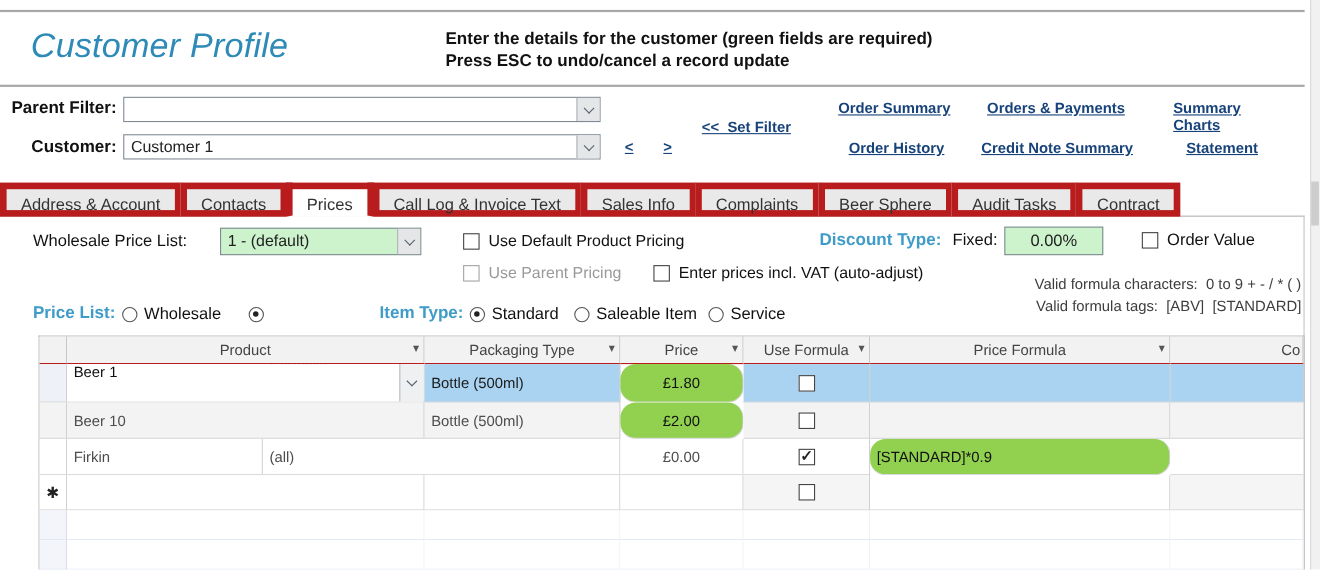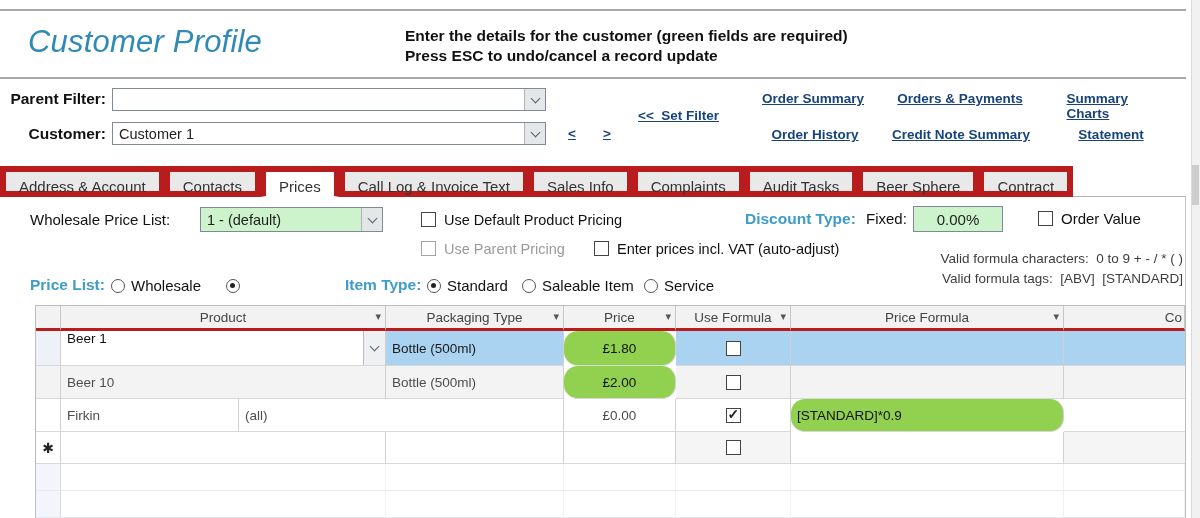--- a/index.html
+++ b/index.html
@@ -43,21 +43,21 @@
   .cblbl.disabled { color:#9a9a9a; }
   .rb { position:absolute; width:14px; height:14px; border:1.5px solid #555; border-radius:50%; background:#fff; cursor:pointer; }
   .rb.checked::after { content:""; position:absolute; left:3px; top:3px; width:5px; height:5px; border-radius:50%; background:#222; }
   .validtxt { position:absolute; right:17px; text-align:left; font-size:13.5px; color:#3d3d3d; }
 
   
   .grid { position:absolute; left:35px; top:305px; width:1151px; border:1px solid #bdbdbd; border-bottom:none; }
   .grow { display:flex; }
   .gcell { border-right:1px solid #d0d0d0; border-bottom:1px solid #d8d8d8; display:flex; align-items:center; font-size:13.5px; position:relative; overflow:hidden; }
   .c0{width:25px;} .c1{width:325px;} .c2{width:178px;} .c3{width:112px;} .c4{width:115px;} .c5{width:273px;} .c6{width:121px; border-right:none;}
-  .ghead .gcell { height:25px; background:#f2f2f2; color:#444; justify-content:center; border-right:1px solid #c6c6c6; border-bottom:3px solid #b91c1c; }
+  .ghead .gcell { height:25px; background:#f2f2f2; color:#444; justify-content:center; border-right:1px solid #c6c6c6; border-bottom:1px solid #b91c1c; }
   .colarrow { position:absolute; right:4px; top:4px; font-size:11px; color:#555; cursor:pointer; }
   .corner { background:linear-gradient(to top right, #dde2e9 49.5%, #f2f2f2 50%); }
   .selcell { background:#eef1f7; justify-content:center; color:#222; font-size:14px; }
   .r1 .gcell { height:35px; }
   .r2 .gcell { height:33px; background:#f3f3f3; color:#4d4d4d; }
   .r3 .gcell { height:33px; background:#fff; color:#4d4d4d; }
   .rnew .gcell { height:32px; background:#fff; }
   .rempty .gcell { height:27px; background:#fff; border-right:1px solid #eef2f8; border-bottom:1px solid #e3eaf4; }
   .rempty .selcell { background:#f3f5fa; border-right:1px solid #d8dde6; }
   .sel { background:#a9d3f1 !important; }
@@ -113,22 +113,22 @@
 
   <div class="content-top"></div>
   <div class="content-right"></div>
   <div class="tabbar">
     <div class="tab">Address &amp; Account</div>
     <div class="tab">Contacts</div>
     <div class="tab active">Prices</div>
     <div class="tab">Call Log &amp; Invoice Text</div>
     <div class="tab">Sales Info</div>
     <div class="tab">Complaints</div>
+    <div class="tab">Beer Sphere</div>
     <div class="tab">Audit Tasks</div>
-    <div class="tab">Beer Sphere</div>
     <div class="tab">Contract</div>
   </div>
 
   <div class="lbl" style="left:30px; top:211px;">Wholesale Price List:</div>
   <div class="combo" style="left:200px; top:207px; width:183px; height:25px; background:#cdf3cd;">
     <div class="val" style="background:transparent;">1 - (default)</div>
     <div class="btn">
         <span class="chev"></span>
       </div>
   </div>

